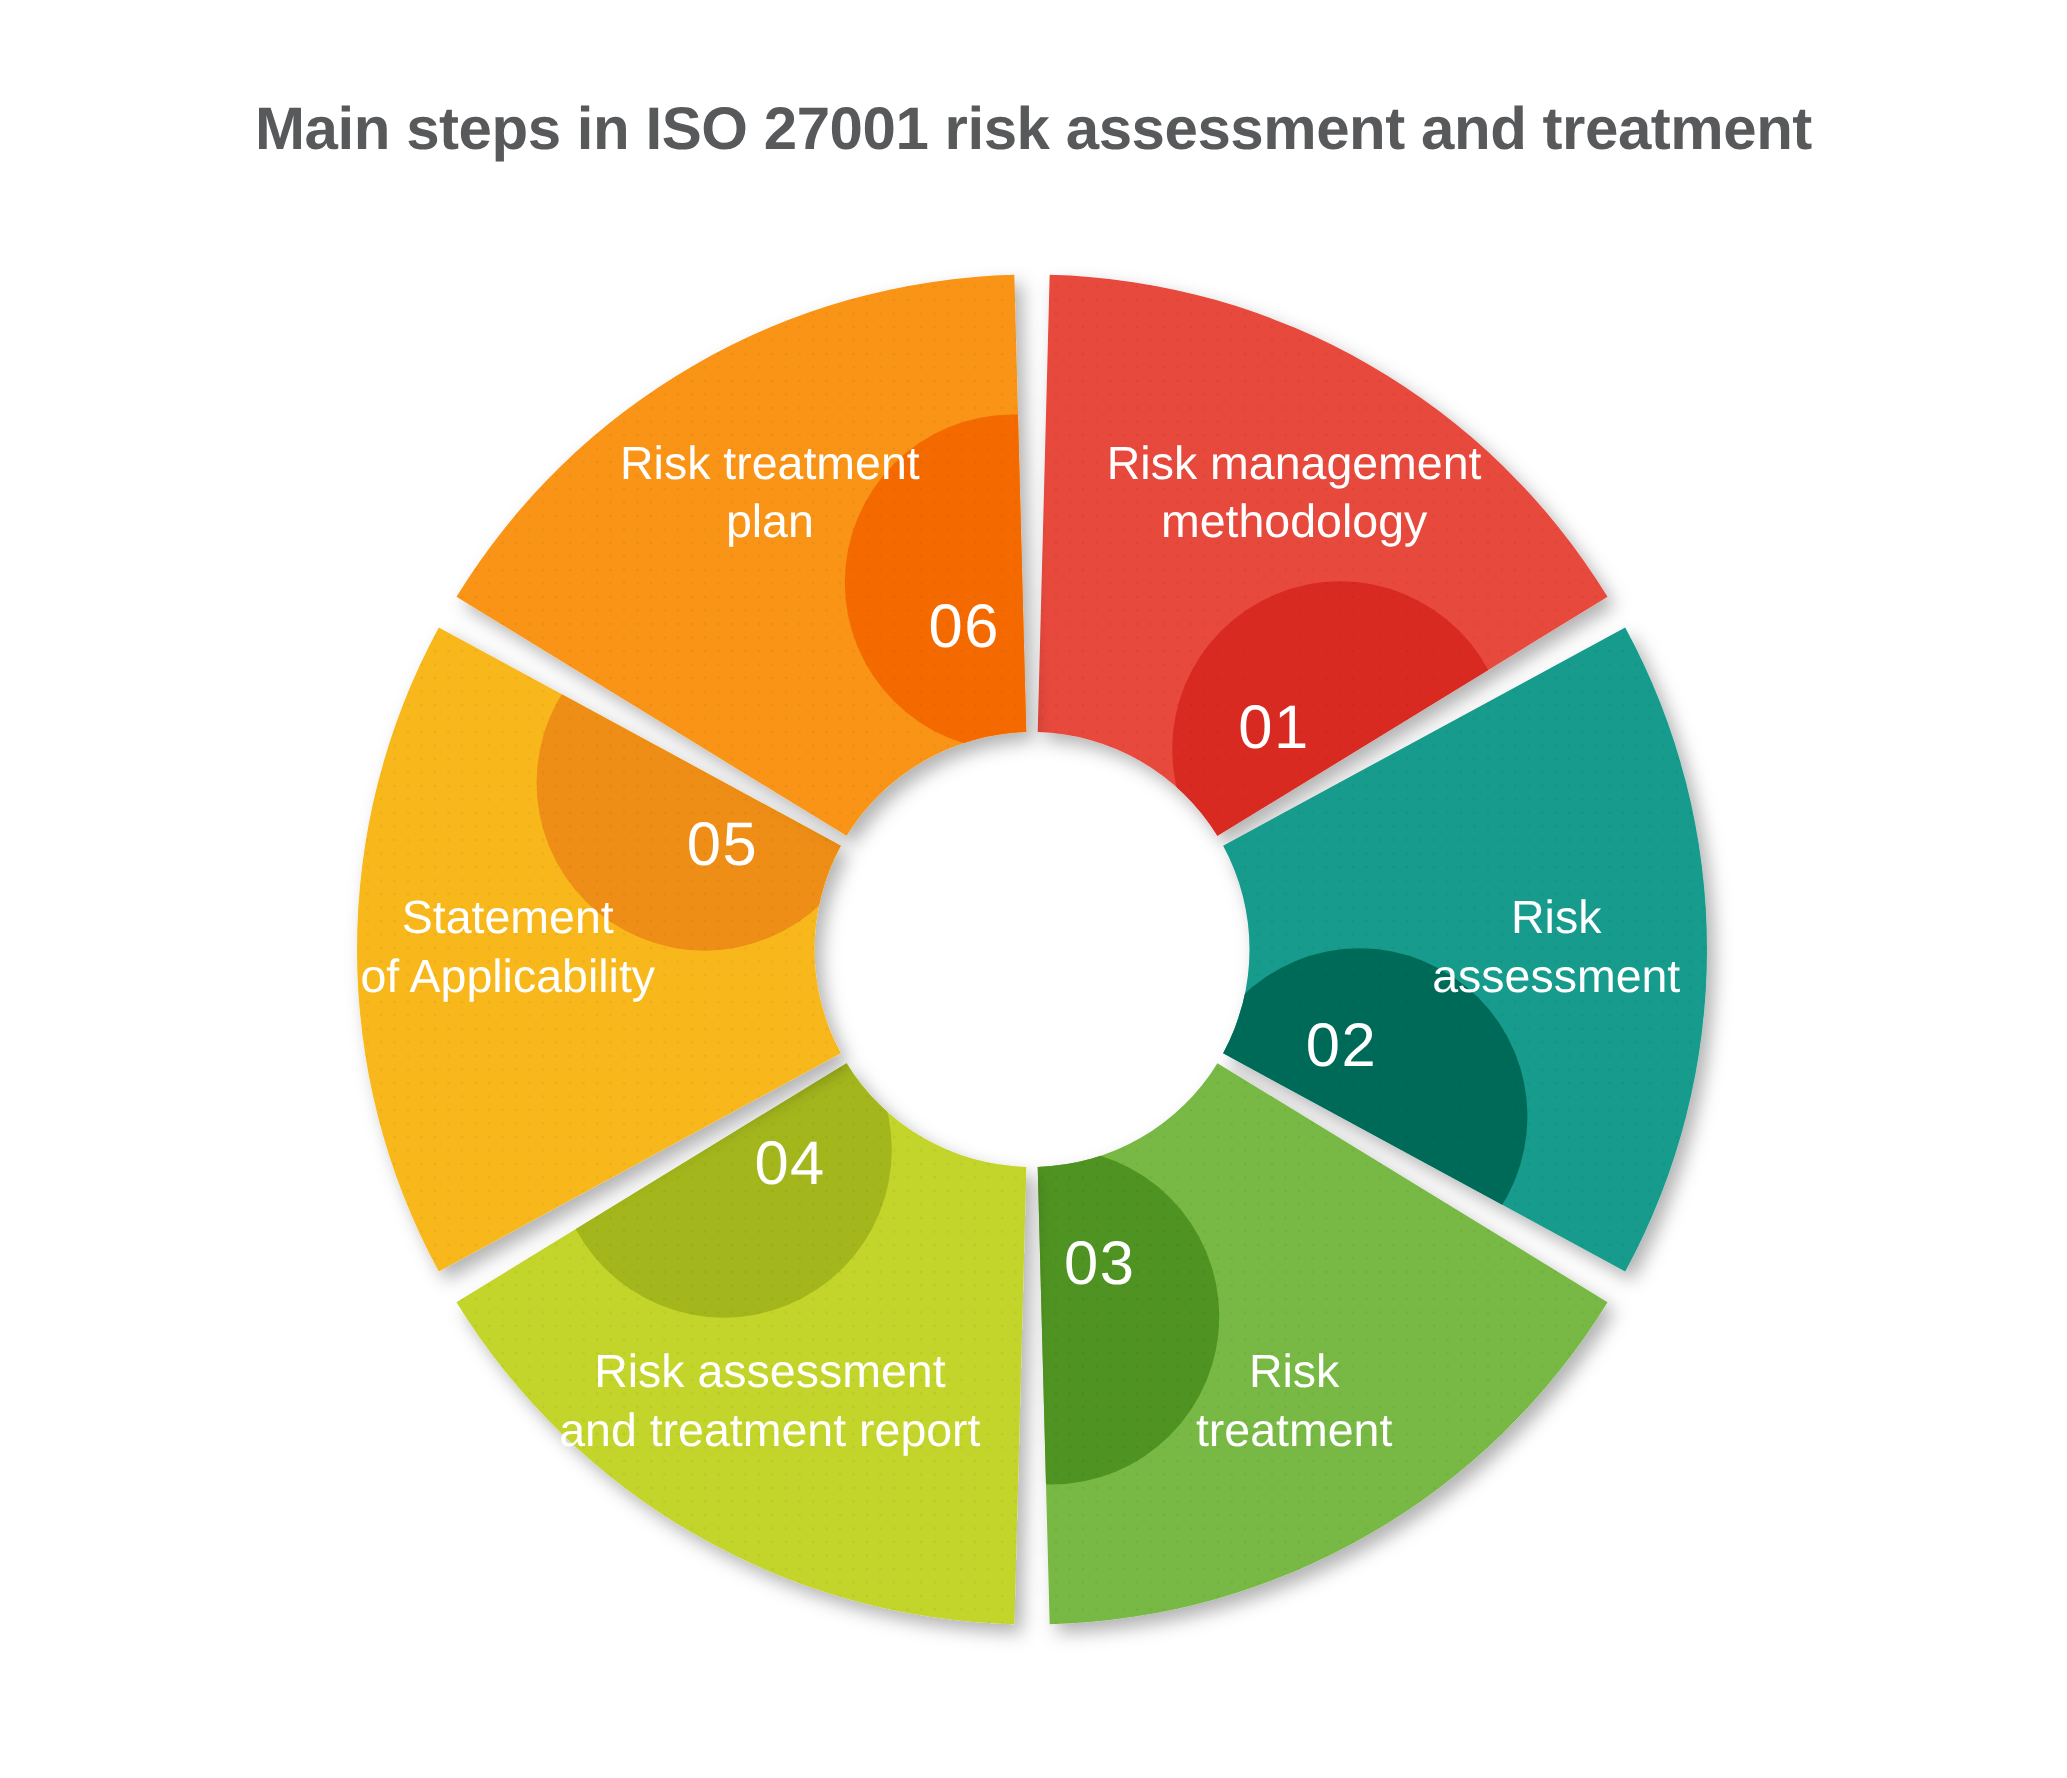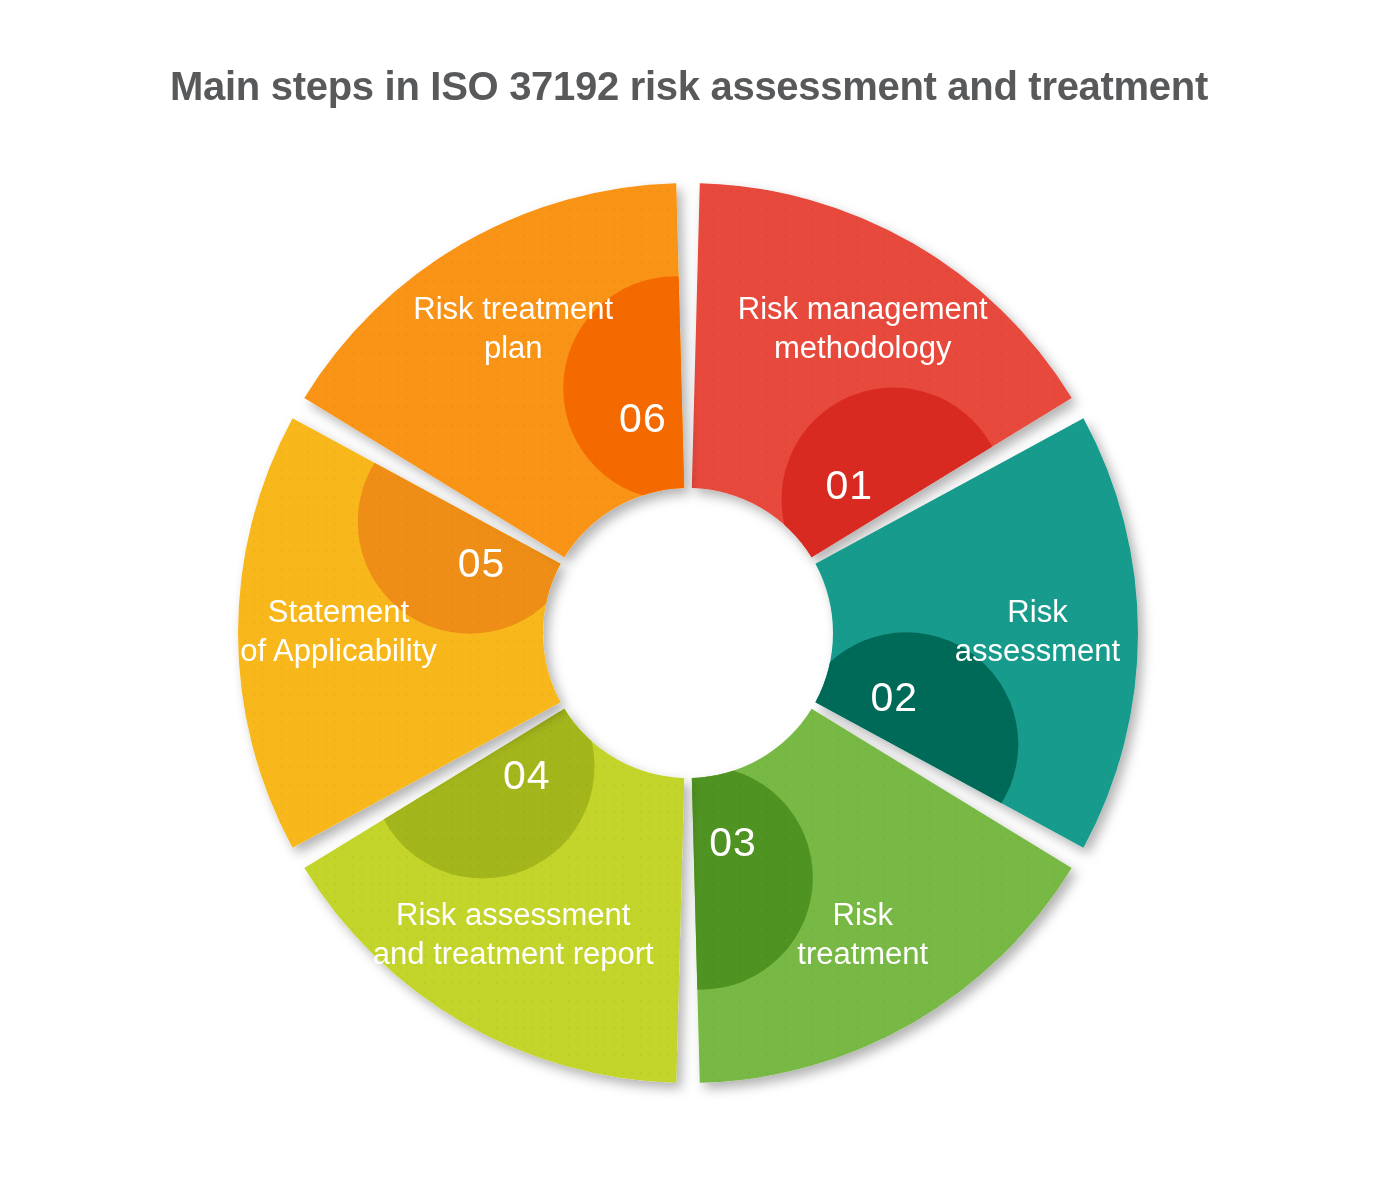--- a/index.html
+++ b/index.html
@@ -54,21 +54,21 @@
     font-family: "Liberation Sans", sans-serif;
     font-size: 41px;
     text-anchor: middle;
     dominant-baseline: middle;
     letter-spacing: 1px;
   }
 </style>
 </head>
 <body>
 
-<div id="page-title">Main steps in ISO 37192 risk assessment and treatment</div>
+<div id="page-title">Main steps in ISO 27001 risk assessment and treatment</div>
 
 <div id="wheel-wrap">
   <svg id="wheel" viewBox="0 0 1378 1185">
     <defs>
       <filter id="segShadow" x="-25%" y="-25%" width="150%" height="150%">
         <feDropShadow dx="5" dy="6" stdDeviation="6" flood-color="#000000" flood-opacity="0.30"></feDropShadow>
       </filter>
       <pattern id="dotTex" width="9" height="9" patternUnits="userSpaceOnUse">
         <rect width="9" height="9" fill="none"></rect>
         <circle cx="2" cy="2" r="0.9" fill="#000000" fill-opacity="0.05"></circle>

